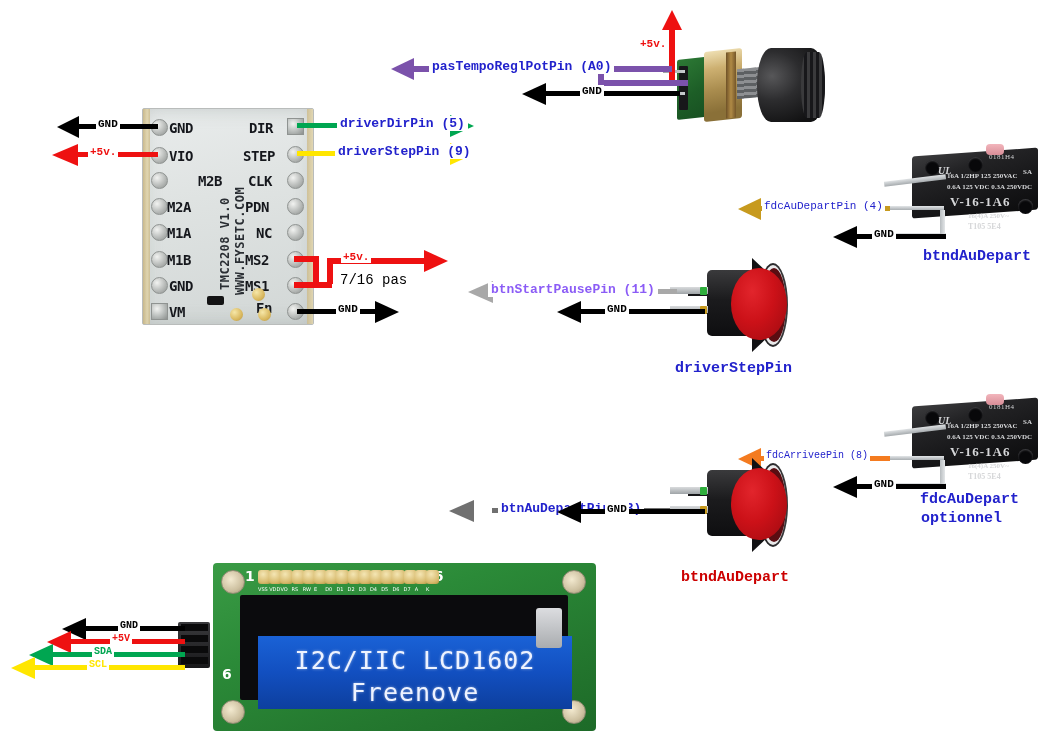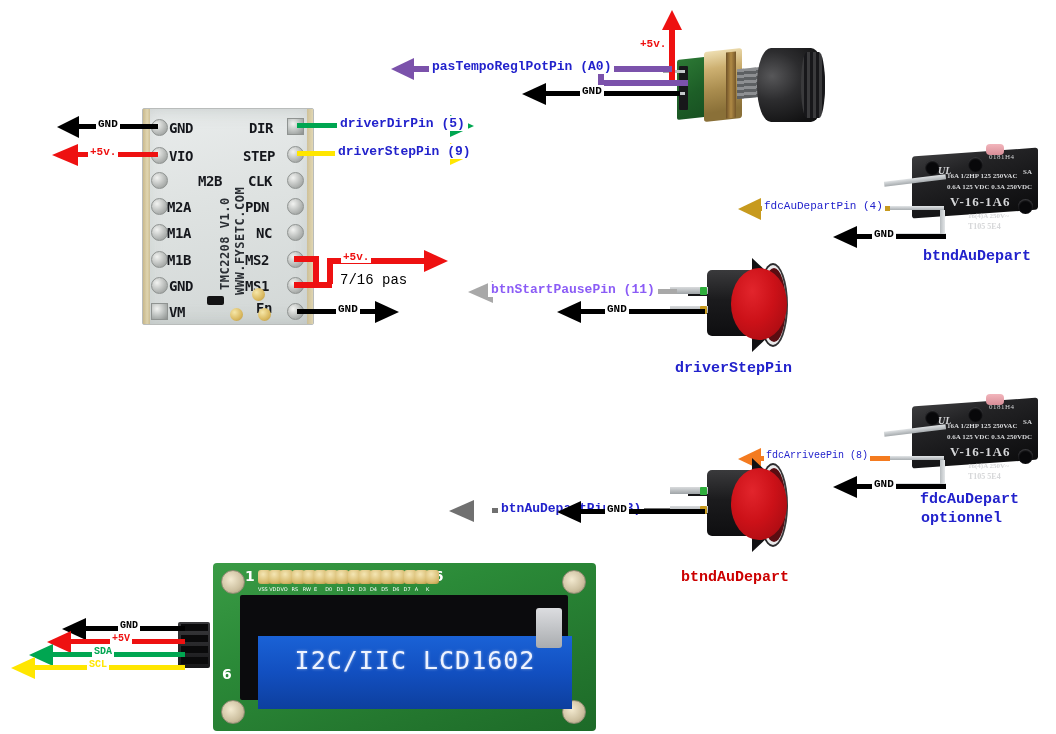--- a/index.html
+++ b/index.html
@@ -367,20 +367,21 @@
     <div class="lcd-pinlbl" style="left: 403.6px; top: 586px;">D7</div>
     <div class="lcd-pin" style="left: 414.8px; top: 570px;"></div>
     <div class="lcd-pinlbl" style="left: 414.8px; top: 586px;">A</div>
     <div class="lcd-pin" style="left: 426px; top: 570px;"></div>
     <div class="lcd-pinlbl" style="left: 426px; top: 586px;">K</div>
   </div>
 
 <div class="lcd-bezel"></div>
 <div class="lcd-screen">
   <div class="lcd-line" style="top:10px;">I2C/IIC LCD1602</div>
+  <div class="lcd-line" style="top:42px;">Freenove</div>
 </div>
 <div class="lcd-pot"></div>
 
 <div class="lcd-hdr"></div>
 <div class="lcd-hdrslot" style="top:624px;"></div>
 <div class="lcd-hdrslot" style="top:635px;"></div>
 <div class="lcd-hdrslot" style="top:646px;"></div>
 <div class="lcd-hdrslot" style="top:657px;"></div>
 
 <div class="wire" style="left:85px;top:626px;width:100px;background:#000;"></div>

